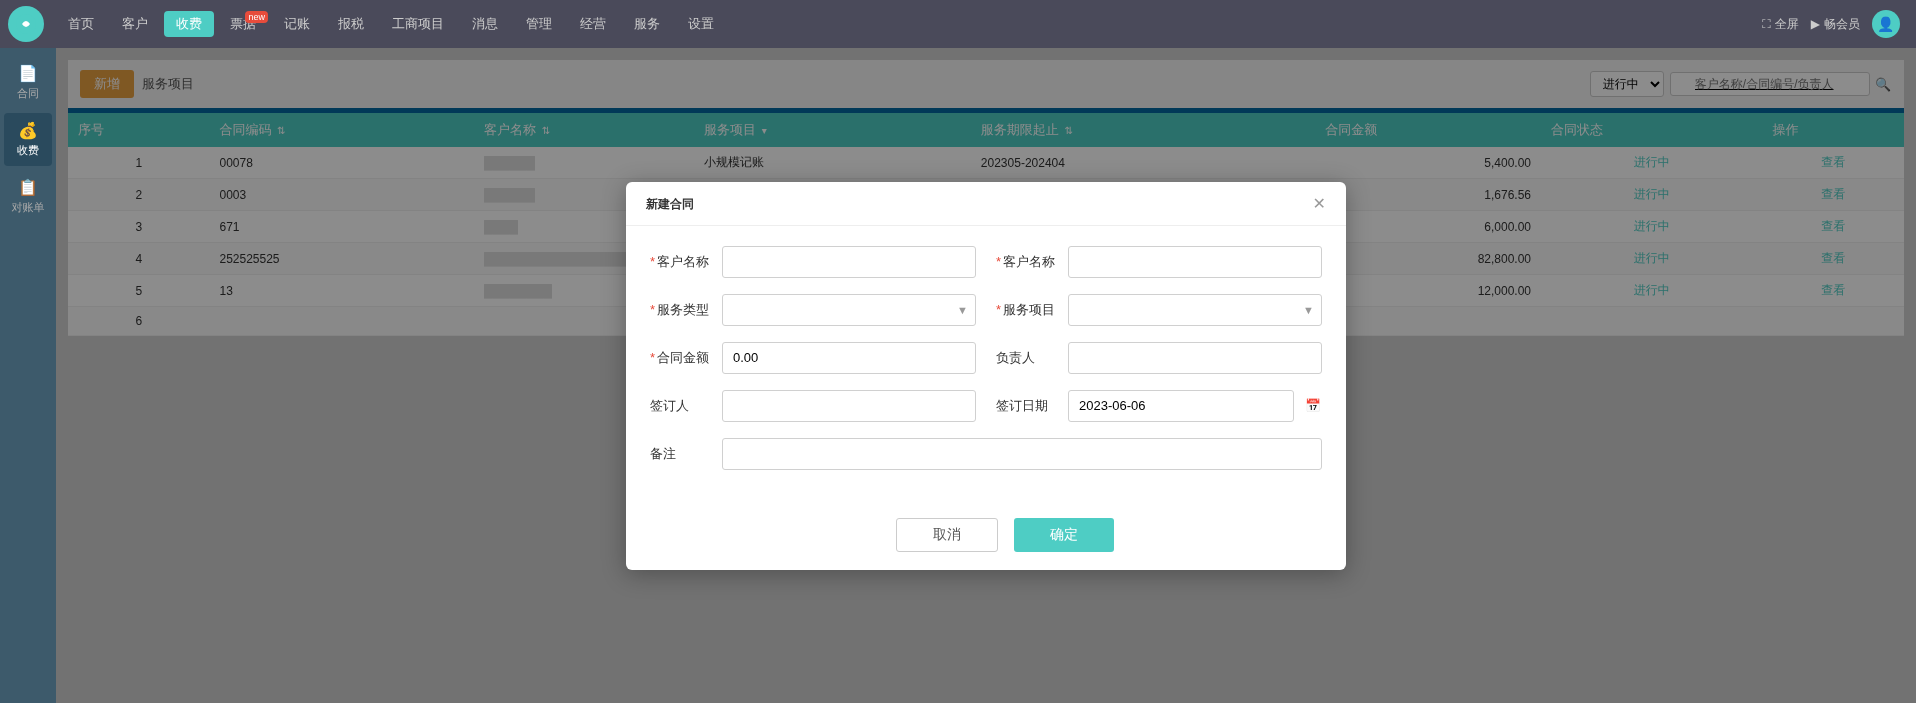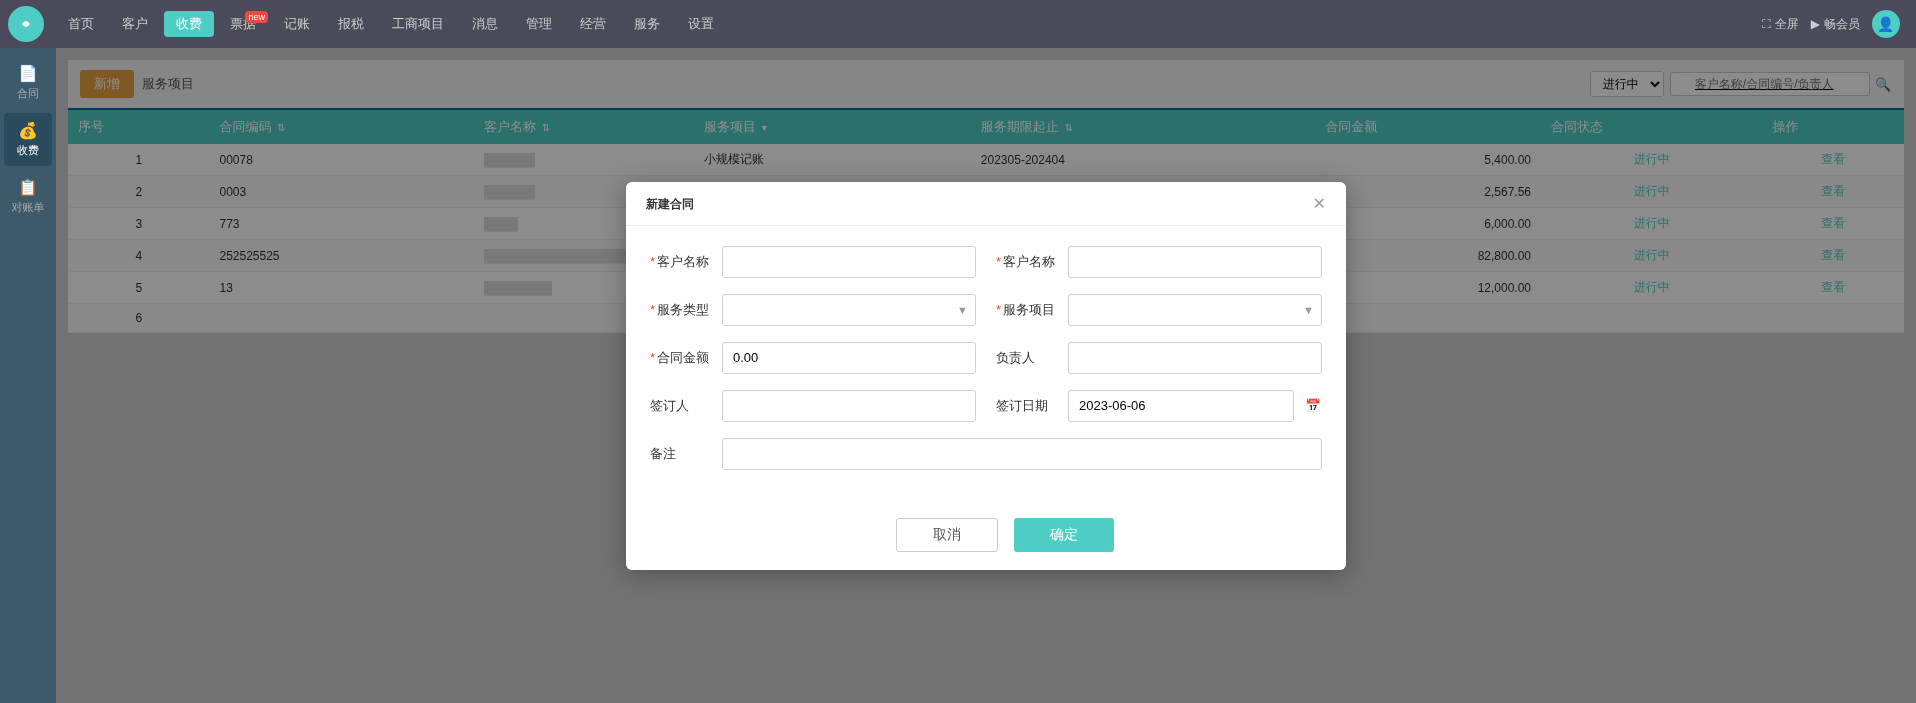--- a/index.html
+++ b/index.html
@@ -66,21 +66,21 @@
       flex: 1; background: #d0d0d0; overflow: auto; padding: 12px;
       position: relative;
     }
 
     
     .table-container {
       background: white; border-radius: 4px;
     }
     .table-toolbar {
       display: flex; align-items: center; gap: 8px; padding: 10px 12px;
-      background: #f5f5f5; border-bottom: 2px solid #0369a1;
+      background: #f5f5f5; border-bottom: 5px solid #0369a1;
     }
     .btn-new {
       background: #e8a040; color: white; border: none; padding: 5px 14px;
       border-radius: 3px; cursor: pointer; font-size: 13px; font-family: inherit;
     }
     .toolbar-label { font-size: 13px; color: #555; }
     .toolbar-right { margin-left: auto; display: flex; align-items: center; gap: 6px; }
     .status-select {
       border: 1px solid #ccc; border-radius: 3px; padding: 4px 8px; font-size: 12px;
       background: white; font-family: inherit; cursor: pointer;
@@ -254,27 +254,27 @@
     <td class="right">5,400.00</td>
     <td class="center status-badge">进行中</td>
     <td class="center"><span class="action-link">查看</span></td>
   </tr>
             <tr>
     <td class="center">2</td>
     <td>0003</td>
     <td><span style="background:#ddd;color:#ddd;border-radius:2px">██████</span></td>
     <td>小规模记账</td>
     <td>202305-202404</td>
-    <td class="right">2,567.56</td>
+    <td class="right">1,676.56</td>
     <td class="center status-badge">进行中</td>
     <td class="center"><span class="action-link">查看</span></td>
   </tr>
             <tr>
     <td class="center">3</td>
-    <td>773</td>
+    <td>671</td>
     <td><span style="background:#ddd;color:#ddd;border-radius:2px">████</span></td>
     <td>小规模记账</td>
     <td>202305-202404</td>
     <td class="right">6,000.00</td>
     <td class="center status-badge">进行中</td>
     <td class="center"><span class="action-link">查看</span></td>
   </tr>
             <tr>
     <td class="center">4</td>
     <td>252525525</td>

